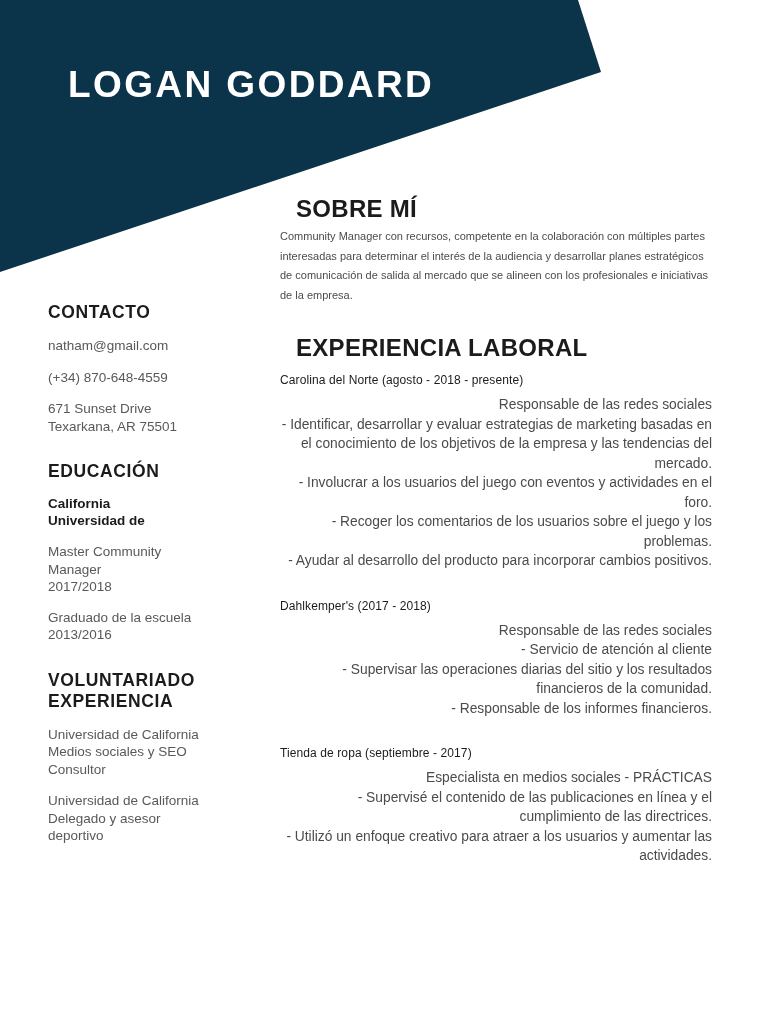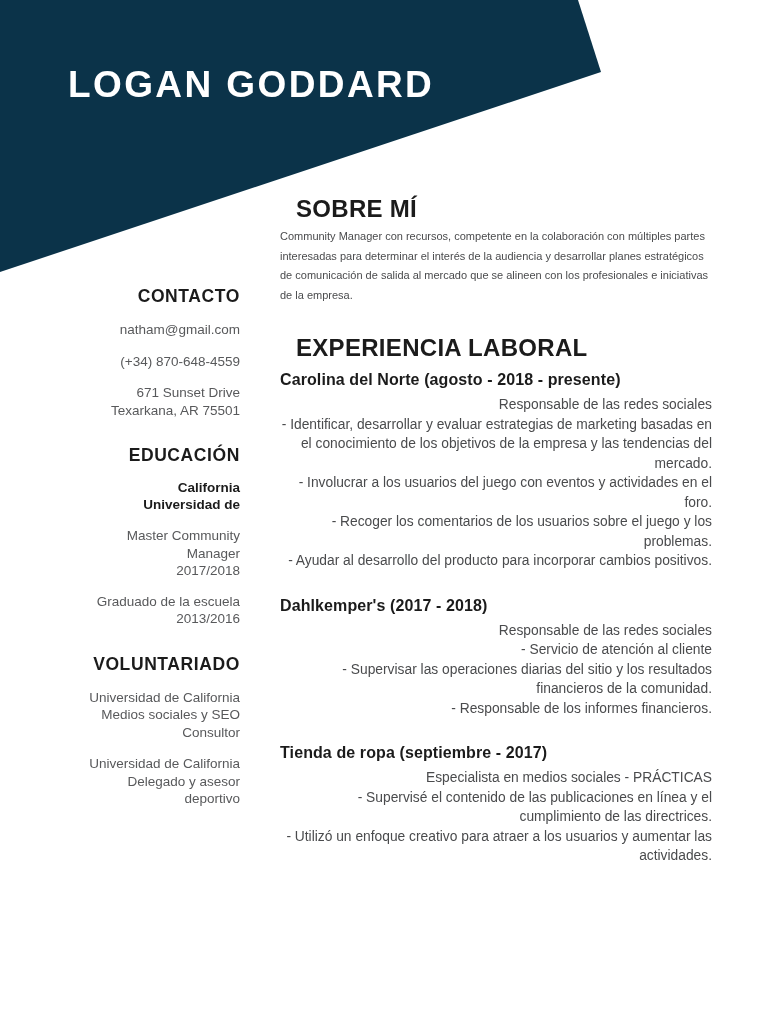--- a/index.html
+++ b/index.html
@@ -60,23 +60,23 @@
     position: absolute;
     left: 0;
     top: 286px;
     width: 768px;
   }
 
   
   #sidebar {
     position: absolute;
     left: 48px;
-    top: 0;
+    top: 16px;
     width: 192px;
-    text-align: right;
+    text-align: left;
   }
   .side-heading {
     margin: 0;
     font-size: 17.5px;
     line-height: 21px;
     font-weight: bold;
     color: #1b1b1b;
     letter-spacing: 0.6px;
   }
   .side-sub {
@@ -113,23 +113,23 @@
   }
   .main-text {
     margin: 0;
     font-size: 11px;
     line-height: 19.5px;
     color: #4a4b4d;
   }
   .job { margin-top: 18px; }
   .job-title {
     margin: 0 0 6px 0;
-    font-size: 16px;
+    font-size: 12px;
     line-height: 18px;
-    font-weight: bold;
+    font-weight: normal;
     color: #1b1b1b;
     letter-spacing: 0.1px;
   }
   .job-body {
     margin: 0;
     font-size: 13.8px;
     line-height: 19.5px;
     color: #4a4b4d;
     white-space: pre-line;
     text-align: right;
@@ -175,20 +175,21 @@
         </div>
 
         <div class="side-entry">
           <p class="side-text" style="white-space:pre-line;">Graduado de la escuela
 2013/2016</p>
         </div>
       </section>
 
       <section class="side-section">
         <h2 class="side-heading">VOLUNTARIADO</h2>
+        <h2 class="side-heading">EXPERIENCIA</h2>
 
         <p class="side-text side-block" style="white-space:pre-line;">Universidad de California
 Medios sociales y SEO
 Consultor</p>
         <p class="side-text side-block" style="white-space:pre-line;">Universidad de California
 Delegado y asesor
 deportivo</p>
       </section>
 
     </aside>

